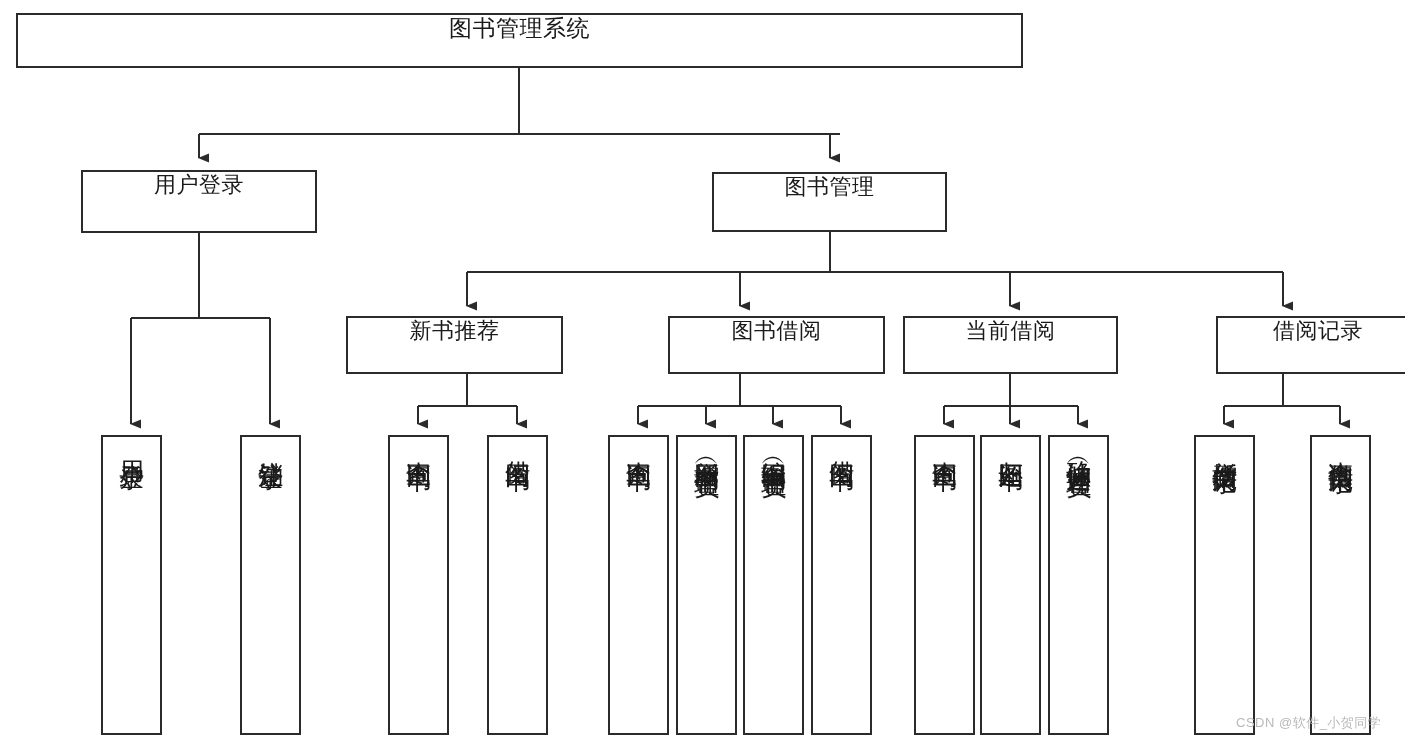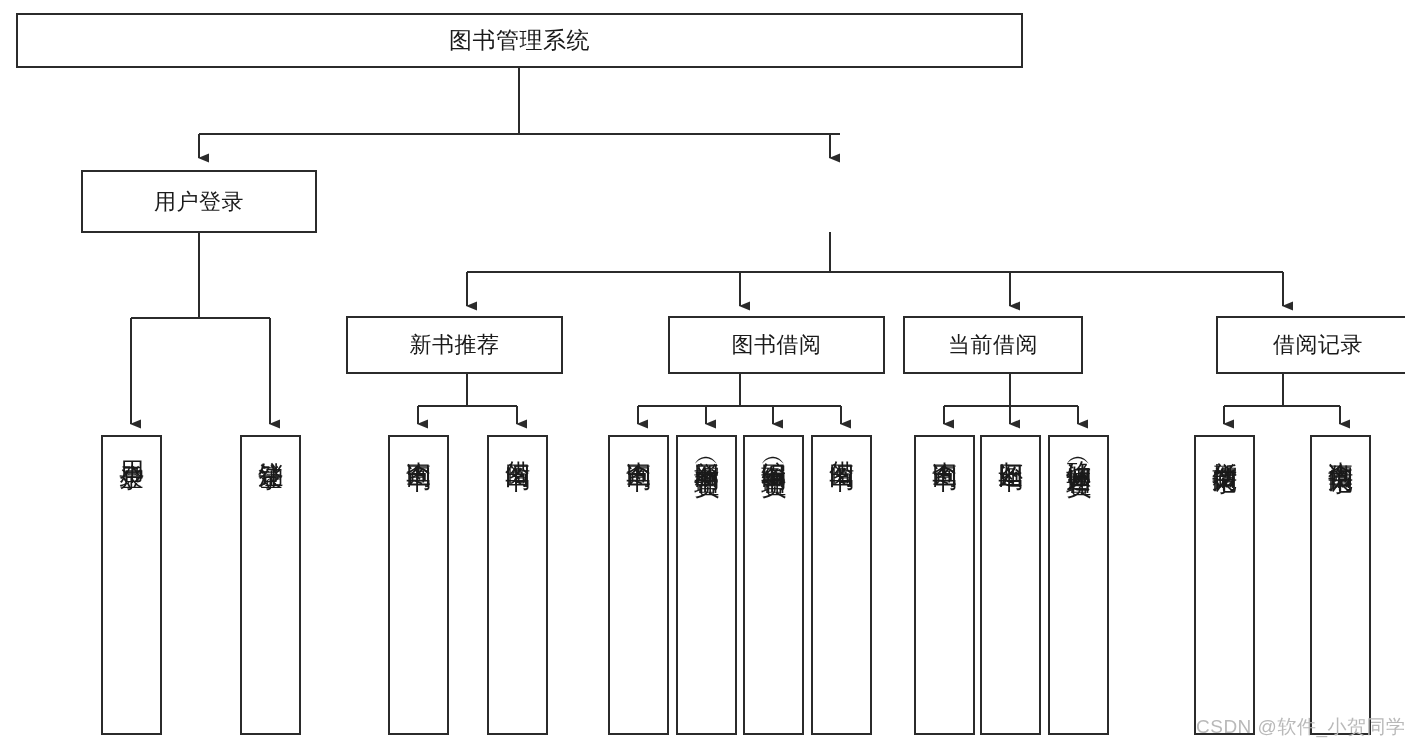--- a/index.html
+++ b/index.html
@@ -26,21 +26,21 @@
     width: 1405px;
     height: 747px;
     pointer-events: none;
   }
   .node {
     position: absolute;
     box-sizing: border-box;
     background: #ffffff;
     border: 2px solid #2b2b2b;
     display: flex;
-    align-items: center;
+    align-items: flex-start;
     justify-content: center;
     color: #1a1a1a;
     z-index: 2;
   }
   .node-label {
     display: block;
     text-align: center;
     line-height: 1.18;
     letter-spacing: 0.5px;
   }
@@ -66,24 +66,25 @@
     writing-mode: vertical-rl;
     text-orientation: upright;
     font-size: 25px;
     line-height: 1.02;
     letter-spacing: 2px;
     white-space: nowrap;
   }
   .watermark {
     position: absolute;
     color: #b9b9b9;
-    font-size: 19px;
+    font-size: 13px;
     white-space: nowrap;
     z-index: 3;
     letter-spacing: 0.5px;
+    padding-left: 40px;
   }
 </style>
 </head>
 <body>
 
 <div id="diagram-canvas">
 
   <svg id="edge-layer" viewBox="0 0 1405 747" width="1405" height="747" xmlns="http://www.w3.org/2000/svg">
     <defs>
       <marker id="arrowhead" markerWidth="10" markerHeight="12" refX="4.6" refY="10.4" orient="auto" markerUnits="userSpaceOnUse">
@@ -136,30 +137,33 @@
   </svg>
 
   <div class="node root" style="left:16px; top:13px; width:1007px; height:55px;">
     <span class="node-label">图书管理系统</span>
   </div>
 
   <div class="node level2" style="left:81px; top:170px; width:236px; height:63px;">
     <span class="node-label">用户登录</span>
   </div>
 
+  <div class="node level2" style="left:712px; top:172px; width:235px; height:60px;">
+    <span class="node-label">图书管理</span>
+  </div>
 
   <div class="node level3" style="left:346px; top:316px; width:217px; height:58px;">
     <span class="node-label">新书推荐</span>
   </div>
 
   <div class="node level3" style="left:632px; top:316px; width:217px; height:58px;margin-left:36px;">
     <span class="node-label">图书借阅</span>
   </div>
 
-  <div class="node level3" style="left:903px; top:316px; width:180px; height:58px;">
+  <div class="node level3" style="left:903px; top:316px; width:215px; height:58px;">
     <span class="node-label">当前借阅</span>
   </div>
 
   <div class="node level3" style="left:1216px; top:316px; width:204px; height:58px;">
     <span class="node-label">借阅记录</span>
   </div>
 
   <div class="node leaf" style="left:101px; top:435px; width:61px; height:300px;">
     <span class="node-label">用户登录</span>
   </div>

